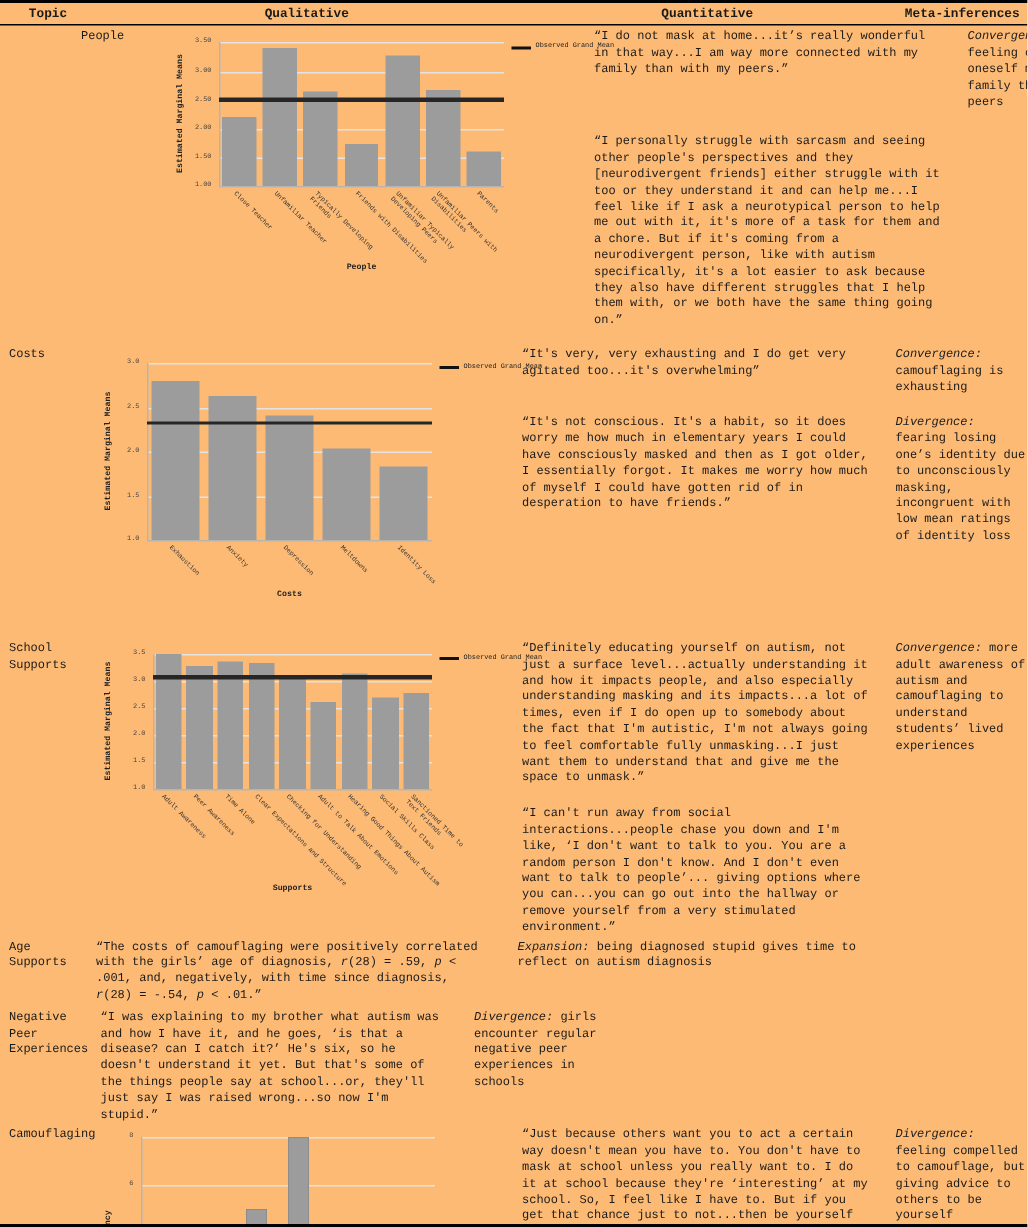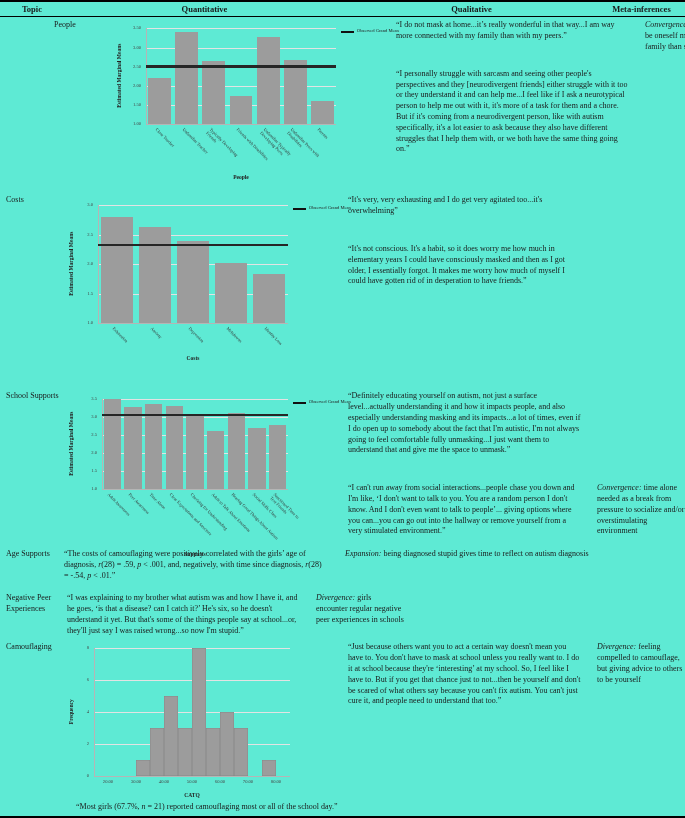--- a/index.html
+++ b/index.html
@@ -1,39 +1,39 @@
 <!DOCTYPE html>
 <html><head>
 <meta charset="utf-8">
 <style>
   html,body{margin:0;padding:0;background:#fff;}
   .page{
     position:relative;width:685px;height:818px;box-sizing:border-box;
-    background:#5eead4;color:#1a1a1a;
-    font-family:Liberation Serif, serif;font-size:8px;line-height:1.35;
+    background:#fdba74;color:#1a1a1a;
+    font-family:Liberation Mono, monospace;font-size:8px;line-height:1.35;
     border-top:2px solid #000;border-bottom:2px solid #000;
     overflow:hidden;
   }
   
   .thead{display:grid;grid-template-columns:64px 281px 253px 87px;border-bottom:1px solid #000;}
   .thead .hcell{font-weight:bold;font-size:8.5px;text-align:center;padding:2px 0 1px 0;}
   
   .row{display:grid;grid-template-columns:64px 281px 340px;box-sizing:border-box;align-items:start;}
   .row-people{min-height:166px;padding-top:3px;padding-left:48px;}
   .row-costs{min-height:184px;padding-top:12px;}
   .row-supports{min-height:180px;padding-top:24px;}
   .row-age{padding-top:2px;min-height:42px;}
   .row-neg{padding-top:4px;min-height:50px;}
   .row-camo{padding-top:3px;}
   .topic{padding-left:6px;padding-right:4px;}
   .quantcell{padding-right:8px;}
   .quanttext{padding-right:10px;}
   .pairs{display:flex;flex-direction:column;}
   .pair{display:grid;grid-template-columns:252px 88px;}
-  .pair + .pair{margin-top:27px;}
+  .pair + .pair{margin-top:13px;}
   .gap-lg .pair + .pair{margin-top:16px;}
   .quote{padding-left:3px;padding-right:16px;}
   .meta i{font-style:italic;}
   .caption{grid-column:2/4;padding-left:12px;margin-top:2px;}
   
   .chart{position:relative;}
   .chart-0{width:278px;height:160px;}
   .chart-1{width:278px;height:170px;}
   .chart-2{width:278px;height:150px;}
   .chart-3{width:270px;height:158px;}
@@ -54,22 +54,22 @@
   .c-legend-text{font-size:4.6px;white-space:nowrap;color:#222;}
   .c-xlabel{position:absolute;font-weight:bold;font-size:5.5px;text-align:center;color:#222;}
 </style>
 </head>
 <body>
 
 <div class="page">
 
   <div class="thead">
     <div class="hcell">Topic</div>
+    <div class="hcell">Qualitative</div>
     <div class="hcell">Quantitative</div>
-    <div class="hcell">Qualitative</div>
     <div class="hcell">Meta-inferences</div>
   </div>
 
   <div class="row row-people">
     <div class="topic">People</div>
     <div class="quantcell">
       <div class="chart chart-0">
           <div class="c-ylabel" style="width: 96px; left: -40px; top: 52px;">Estimated Marginal Means</div>
           <div class="c-ytick" style="left: 0px; width: 29px; top: 101px;">1.00</div>
           <div class="c-grid" style="left: 34px; width: 190px; top: 84.8px;"></div>
@@ -150,23 +150,25 @@
           <div class="c-legend" style="left: 229px; top: 10px;">
             <div class="c-legend-line"></div>
             <div class="c-legend-text">Observed Grand Mean</div>
           </div>
           <div class="c-xlabel" style="left: 34px; width: 190px; top: 160px;">Costs</div>
         </div>
     </div>
     <div class="pairs">
       <div class="pair">
         <div class="quote">“It's very, very exhausting and I do get very agitated too...it's overwhelming”</div>
+        <div class="meta"><i>Convergence:</i><span> camouflaging is exhausting</span></div>
       </div>
       <div class="pair">
         <div class="quote">“It's not conscious. It's a habit, so it does worry me how much in elementary years I could have consciously masked and then as I got older, I essentially forgot. It makes me worry how much of myself I could have gotten rid of in desperation to have friends.”</div>
+        <div class="meta"><i>Divergence:</i><span> fearing losing one’s identity due to unconsciously masking, incongruent with low mean ratings of identity loss</span></div>
       </div>
     </div>
   </div>
 
   <div class="row row-supports">
     <div class="topic">School Supports</div>
     <div class="quantcell">
       <div class="chart chart-2">
           <div class="c-ylabel" style="width: 90px; left: -37px; top: 49px;">Estimated Marginal Means</div>
           <div class="c-ytick" style="left: 0px; width: 33px; top: 95px;">1.0</div>
@@ -205,24 +207,24 @@
           <div class="c-legend" style="left: 229px; top: 8px;">
             <div class="c-legend-line"></div>
             <div class="c-legend-text">Observed Grand Mean</div>
           </div>
           <div class="c-xlabel" style="left: 38px; width: 186px; top: 160px;">Supports</div>
         </div>
     </div>
     <div class="pairs">
       <div class="pair">
         <div class="quote">“Definitely educating yourself on autism, not just a surface level...actually understanding it and how it impacts people, and also especially understanding masking and its impacts...a lot of times, even if I do open up to somebody about the fact that I'm autistic, I'm not always going to feel comfortable fully unmasking...I just want them to understand that and give me the space to unmask.”</div>
+        <div class="meta"><i>Convergence:</i><span> more adult awareness of autism and camouflaging to understand students’ lived experiences</span></div>
       </div>
       <div class="pair">
         <div class="quote">“I can't run away from social interactions...people chase you down and I'm like, ‘I don't want to talk to you. You are a random person I don't know. And I don't even want to talk to people’... giving options where you can...you can go out into the hallway or remove yourself from a very stimulated environment.”</div>
-        <div class="meta"><i>Convergence:</i><span> time alone needed as a break from pressure to socialize and/or overstimulating environment</span></div>
       </div>
     </div>
   </div>
 
   <div class="row row-age">
     <div class="topic">Age Supports</div>
     <div class="quantcell">
       <div class="quanttext"><span>“The costs of camouflaging were positively correlated with the girls’ age of diagnosis, </span><i>r</i><span>(28) = .59, </span><i>p</i><span> &lt; .001, and, negatively, with time since diagnosis, </span><i>r</i><span>(28) = -.54, </span><i>p</i><span> &lt; .01.”</span></div>
     </div>
     <div class="pairs">

